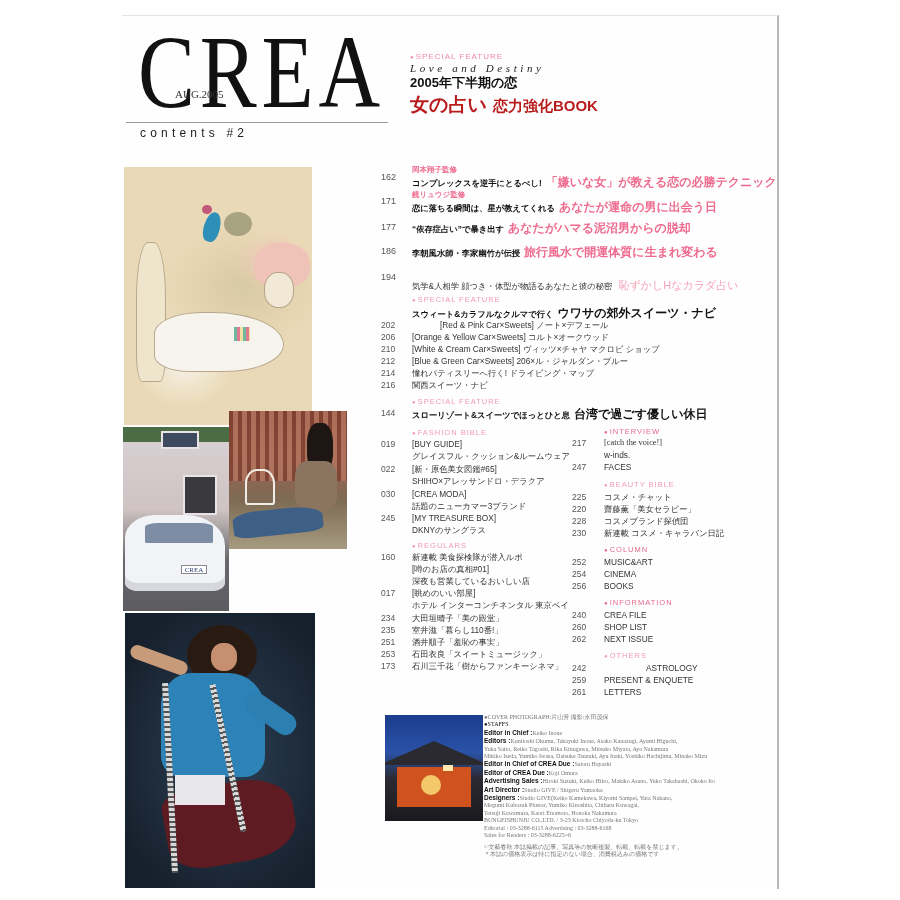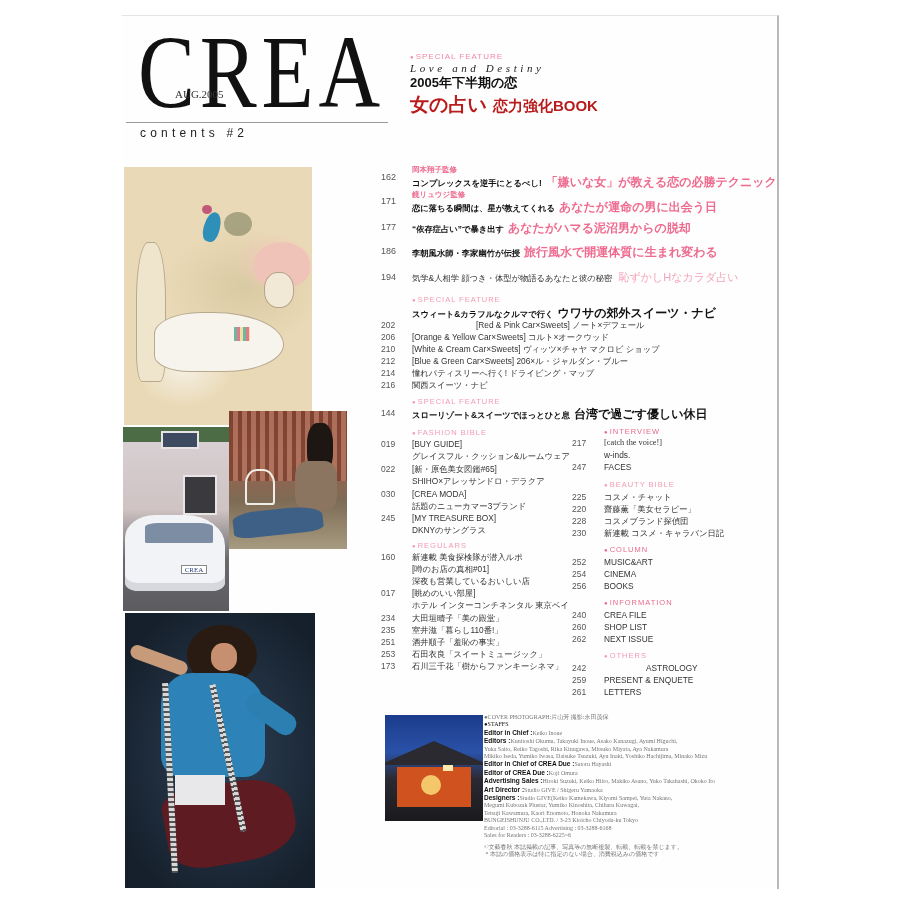--- a/index.html
+++ b/index.html
@@ -158,29 +158,29 @@
 <div>
   <span class="pg" style="left:381px;top:222px;">177</span>
   <span class="txt b" style="left:412px;top:220px;"><span>“依存症占い”で暴き出す</span><span class="pink-big">あなたがハマる泥沼男からの脱却</span></span>
 </div>
 <div>
   <span class="pg" style="left:381px;top:246px;">186</span>
   <span class="txt b" style="left:412px;top:244px;"><span>李朝風水師・李家幽竹が伝授</span><span class="pink-big">旅行風水で開運体質に生まれ変わる</span></span>
 </div>
 <div>
   <span class="pg" style="left:381px;top:272px;">194</span>
-  <span class="txt" style="left:412px;top:270px;"><span>気学&amp;人相学 顔つき・体型が物語るあなたと彼の秘密</span><span class="pink-light">恥ずかしHなカラダ占い</span></span>
+  <span class="txt" style="left:412px;top:278px;"><span>気学&amp;人相学 顔つき・体型が物語るあなたと彼の秘密</span><span class="pink-light">恥ずかしHなカラダ占い</span></span>
 </div>
 
 <div>
   <span class="sec" style="left:412px;top:295px;">SPECIAL FEATURE</span>
   <span class="txt b" style="left:412px;top:305px;"><span>スウィート&amp;カラフルなクルマで行く</span><span class="black-big">ウワサの郊外スイーツ・ナビ</span></span>
 
   <span class="row-pg" style="left:381px;top:320px;">202</span>
-  <span class="row-tx" style="left:428px;top:320px;padding-left:48px;">[Red &amp; Pink  Car×Sweets] ノート×デフェール</span>
+  <span class="row-tx" style="left:392px;top:320px;padding-left:48px;">[Red &amp; Pink  Car×Sweets] ノート×デフェール</span>
   <span class="row-pg" style="left:381px;top:332px;">206</span>
   <span class="row-tx" style="left:412px;top:332px;">[Orange &amp; Yellow  Car×Sweets] コルト×オークウッド</span>
   <span class="row-pg" style="left:381px;top:344px;">210</span>
   <span class="row-tx" style="left:412px;top:344px;">[White &amp; Cream  Car×Sweets] ヴィッツ×チャヤ マクロビ ショップ</span>
   <span class="row-pg" style="left:381px;top:356px;">212</span>
   <span class="row-tx" style="left:412px;top:356px;">[Blue &amp; Green  Car×Sweets] 206×ル・ジャルダン・ブルー</span>
   <span class="row-pg" style="left:381px;top:368px;">214</span>
   <span class="row-tx" style="left:412px;top:368px;">憧れパティスリーへ行く! ドライビング・マップ</span>
   <span class="row-pg" style="left:381px;top:380px;">216</span>
   <span class="row-tx" style="left:412px;top:380px;">関西スイーツ・ナビ</span>

